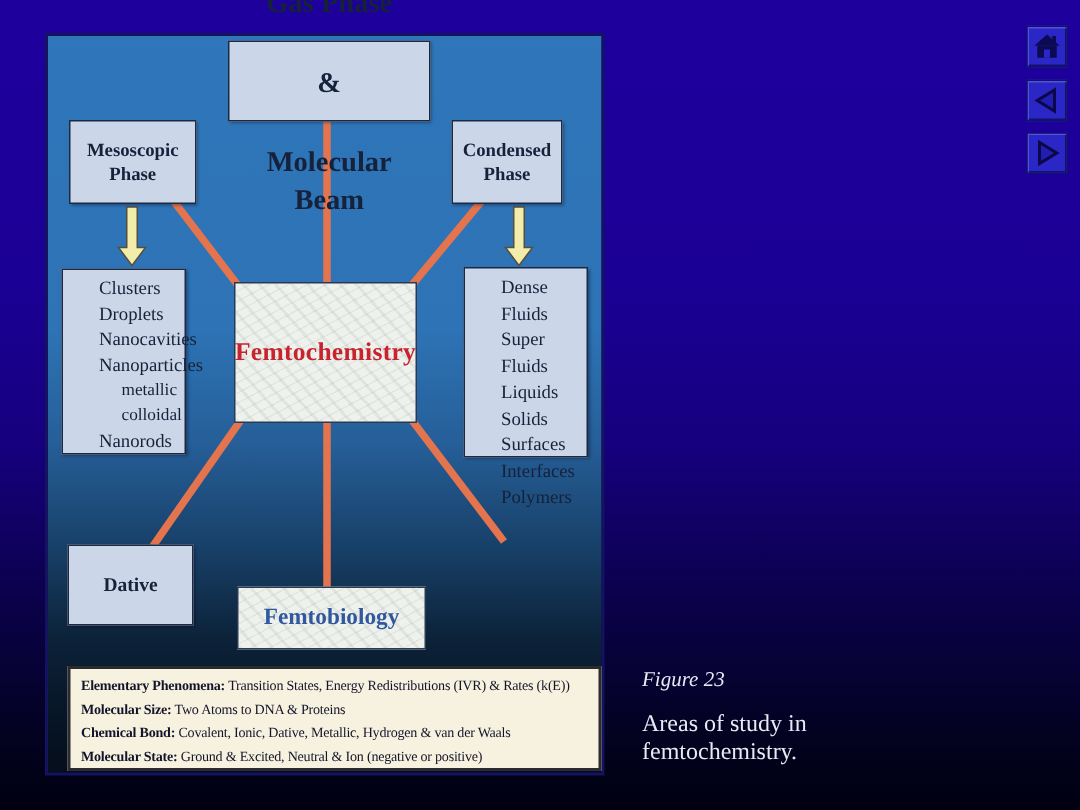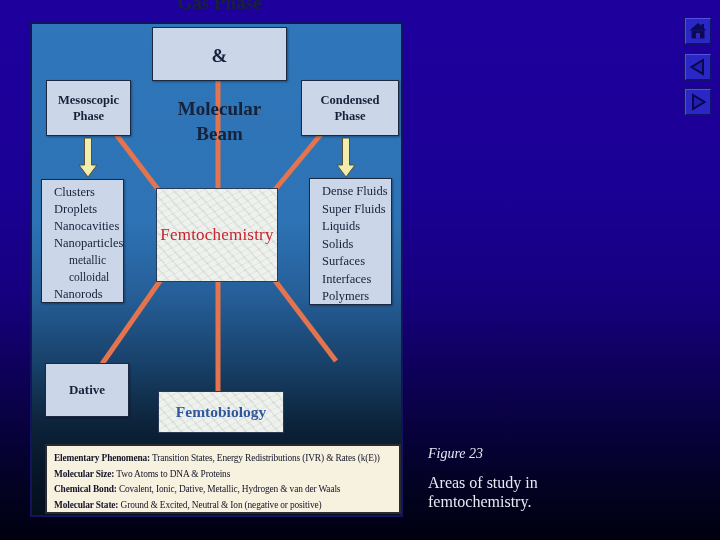--- a/index.html
+++ b/index.html
@@ -24,46 +24,46 @@
   .dbox {
     position:absolute; background:var(--box-fill); border:1px solid #1c2940;
     color:var(--box-text); display:flex; flex-direction:column;
     align-items:center; justify-content:center; text-align:center;
     box-shadow:1px 1px 2px rgba(0,0,20,.35);
   }
   .dbox .box-line { font-weight:bold; font-size:12.5px; line-height:1.32; }
   .box-gas { left:120px; top:3px; width:135px; height:54px; }
   .box-gas .box-line { font-size:19px;margin-top:28px; }
   .box-mesoscopic { left:14px; top:56px; width:85px; height:56px; }
-  .box-condensed { left:269px; top:56px; width:98px; height:56px;text-align:center; }
+  .box-condensed { left:269px; top:56px; width:74px; height:56px;text-align:center; }
   .box-control { left:13px; top:339px; width:84px; height:54px; font-weight:bold; font-size:13px; }
   .box-structures { left:269px; top:335px; width:96px; height:62px; }
 
   .listbox {
     position:absolute; background:var(--box-fill); border:1px solid #1c2940;
-    color:var(--box-text); font-size:12.5px; padding:4px 0 0 12px; text-align:left;
+    color:var(--box-text); font-size:12.5px; padding:4px 0 0 24px; text-align:left;
     box-shadow:1px 1px 2px rgba(0,0,20,.35);
   }
   .list-left  { left:9px;  top:155px; width:83px; height:124px; }
   .list-left  div { line-height:17px; }
   .list-right { left:277px; top:154px; width:83px; height:127px; }
   .list-right div { line-height:17.5px; }
   .listbox .indent { padding-left:15px; font-size:11.5px; }
 
   .marble {
     background-color:#eff2ec;
     background-image:
       repeating-linear-gradient(48deg, rgba(140,165,150,.16) 0 2px, transparent 2px 8px),
       repeating-linear-gradient(-28deg, rgba(120,145,170,.12) 0 1px, transparent 1px 6px);
     border:1px solid #2a3a55;
   }
   .box-center {
     position:absolute; left:124px; top:164px; width:122px; height:94px;
     display:flex; align-items:center; justify-content:center;
-    font-weight:normal; font-size:17px; color:var(--femto-red); letter-spacing:.2px;
+    font-weight:bold; font-size:17px; color:var(--femto-red); letter-spacing:.2px;
   }
   .box-femtobiology {
     position:absolute; left:126px; top:367px; width:126px; height:42px;
     display:flex; align-items:center; justify-content:center;
     font-weight:bold; font-size:15.5px; color:var(--femto-blue);
   }
 
   .footer-box {
     position:absolute; left:13px; top:420px; width:356px; height:70px;
     background:var(--footer-bg); border:2px solid #2a2a30;

